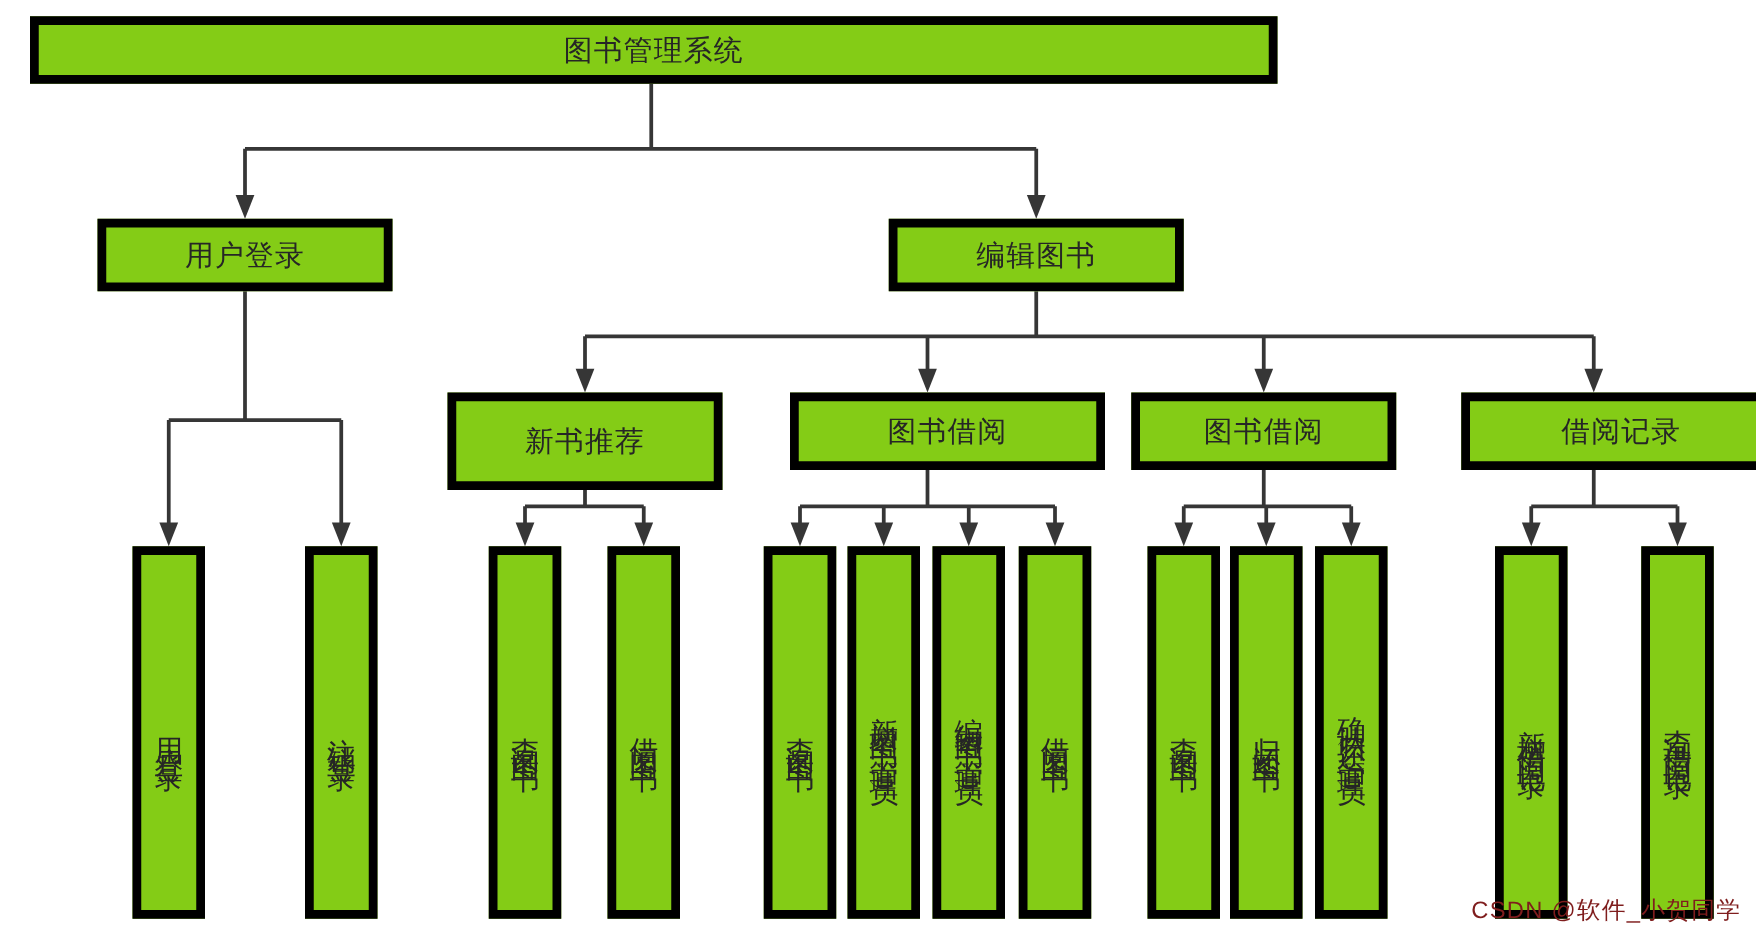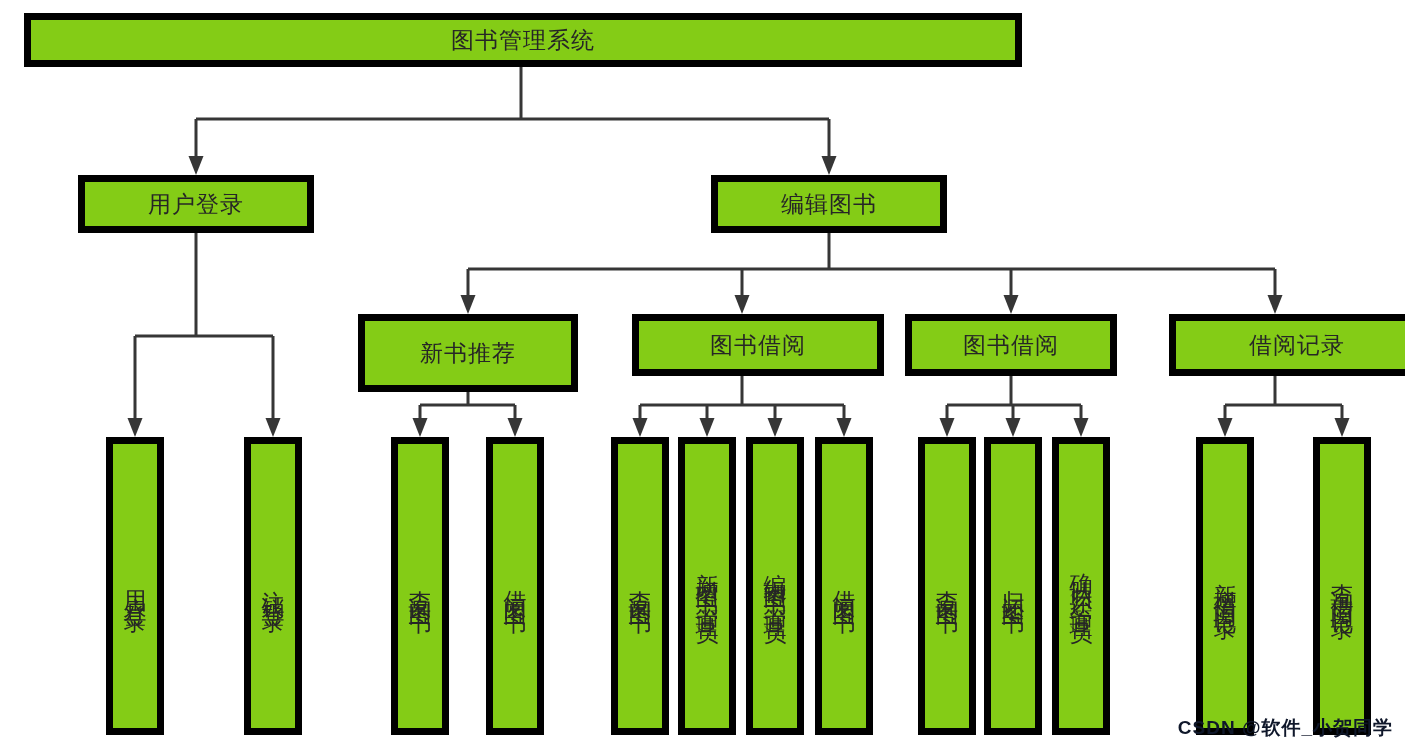--- a/index.html
+++ b/index.html
@@ -34,23 +34,22 @@
     letter-spacing:7px;
     line-height:1;
     white-space:nowrap;
     color:#262626;
   }
   .watermark{
     position:absolute;
     right:12px;bottom:6px;
     font-size:19px;
     letter-spacing:1px;
-    color:#0f172a;
+    color:#7f1d1d;
     white-space:nowrap;
-    font-weight:bold;
   }
 </style>
 </head>
 <body>
 
 <div class="canvas">
 
   <svg class="wires" width="1405" height="747" viewBox="0 0 1405 747">
 
     <g>

